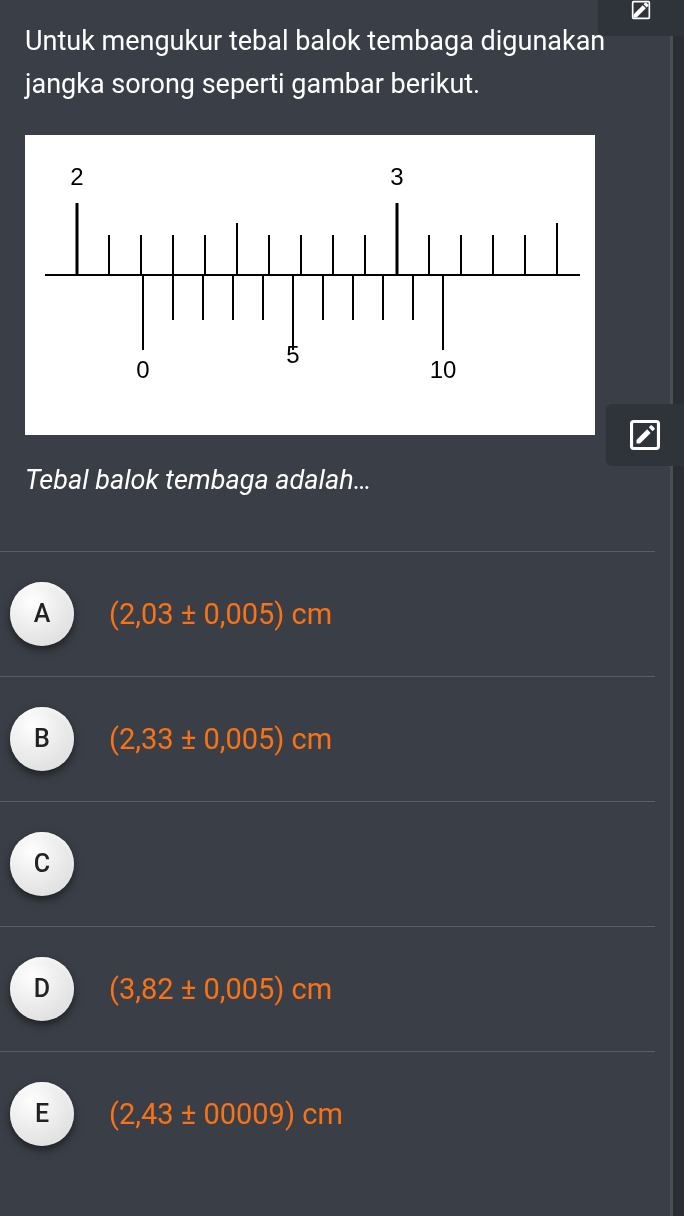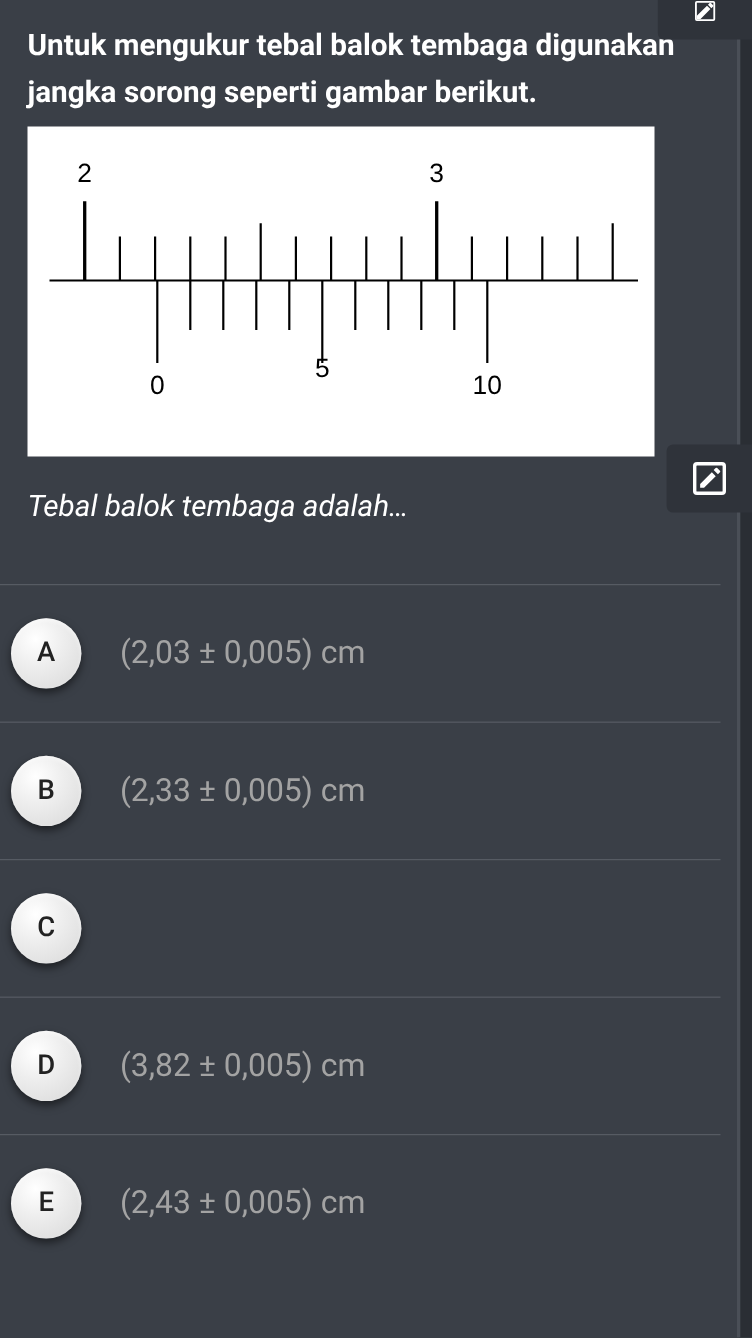--- a/index.html
+++ b/index.html
@@ -16,22 +16,22 @@
       overflow: hidden;
       position: relative;
     }
     .content-area {
       padding: 20px 25px 0 25px;
       width: 655px;
     }
     .question-text {
       font-size: 27px;
       line-height: 1.6;
-      margin-bottom: 9px;
-      font-weight: 700;
+      margin-bottom: 29px;
+      font-weight: 400;
     }
     .figure-box {
       background: #ffffff;
       width: 570px;
       height: 300px;
       position: relative;
       margin-bottom: 25px;
     }
     .figure-svg {
       width: 100%;
@@ -66,21 +66,21 @@
       justify-content: center;
       color: #222;
       font-size: 25px;
       font-weight: 500;
       flex-shrink: 0;
       cursor: pointer;
     }
     .option-text {
       margin-left: 35px;
       font-size: 29px;
-      color: #a3a3a3;
+      color: #f97316;
     }
     .edit-tab-top {
       position: absolute;
       top: 0;
       right: 0;
       width: 86px;
       height: 36px;
       background: #2f333a;
       border-radius: 0 0 0 6px;
       display: flex;
@@ -213,15 +213,15 @@
   <div class="option-row">
     <div class="option-circle">
         <span>D</span>
       </div>
     <div class="option-text">(3,82 ± 0,005) cm</div>
   </div>
   <div class="option-row">
     <div class="option-circle">
         <span>E</span>
       </div>
-    <div class="option-text">(2,43 ± 0,005) cm</div>
+    <div class="option-text">(2,43 ± 00009) cm</div>
   </div>
 </div>
 
 </body></html>

